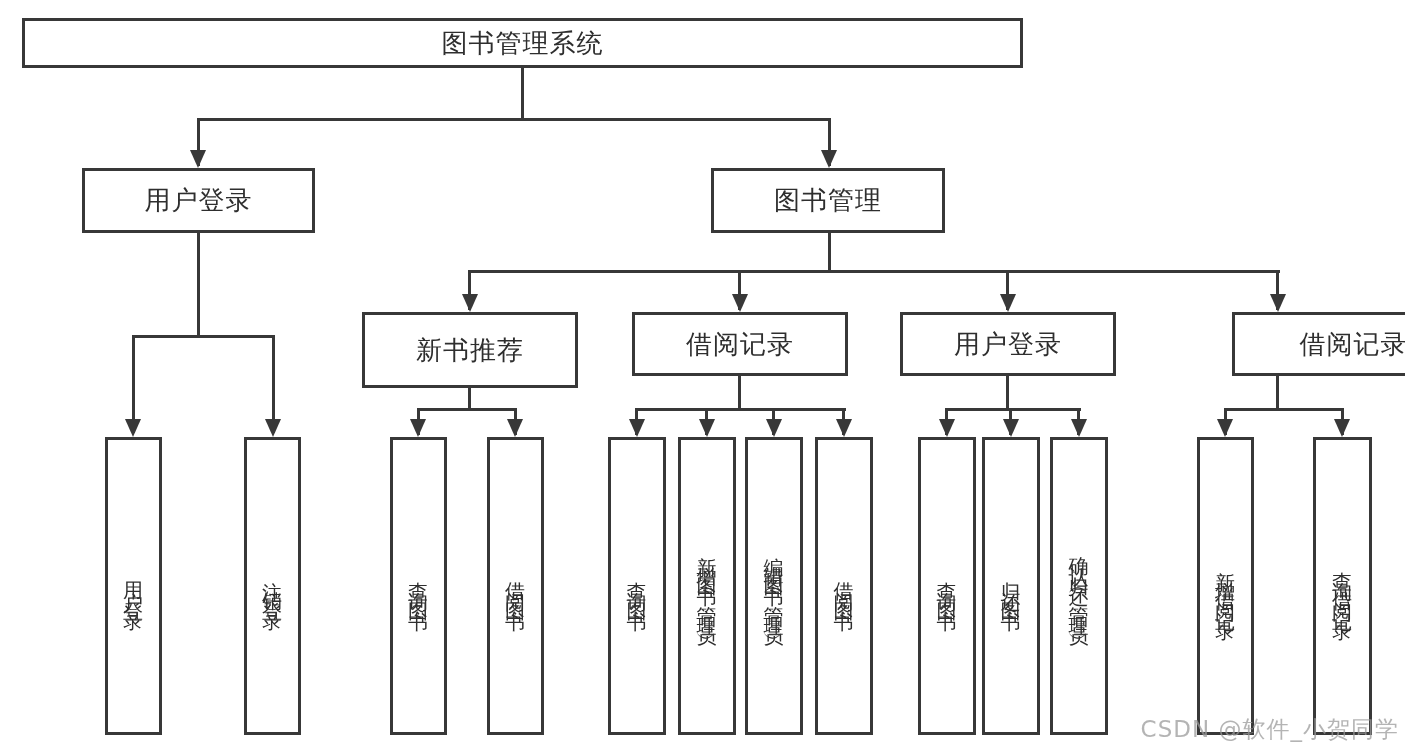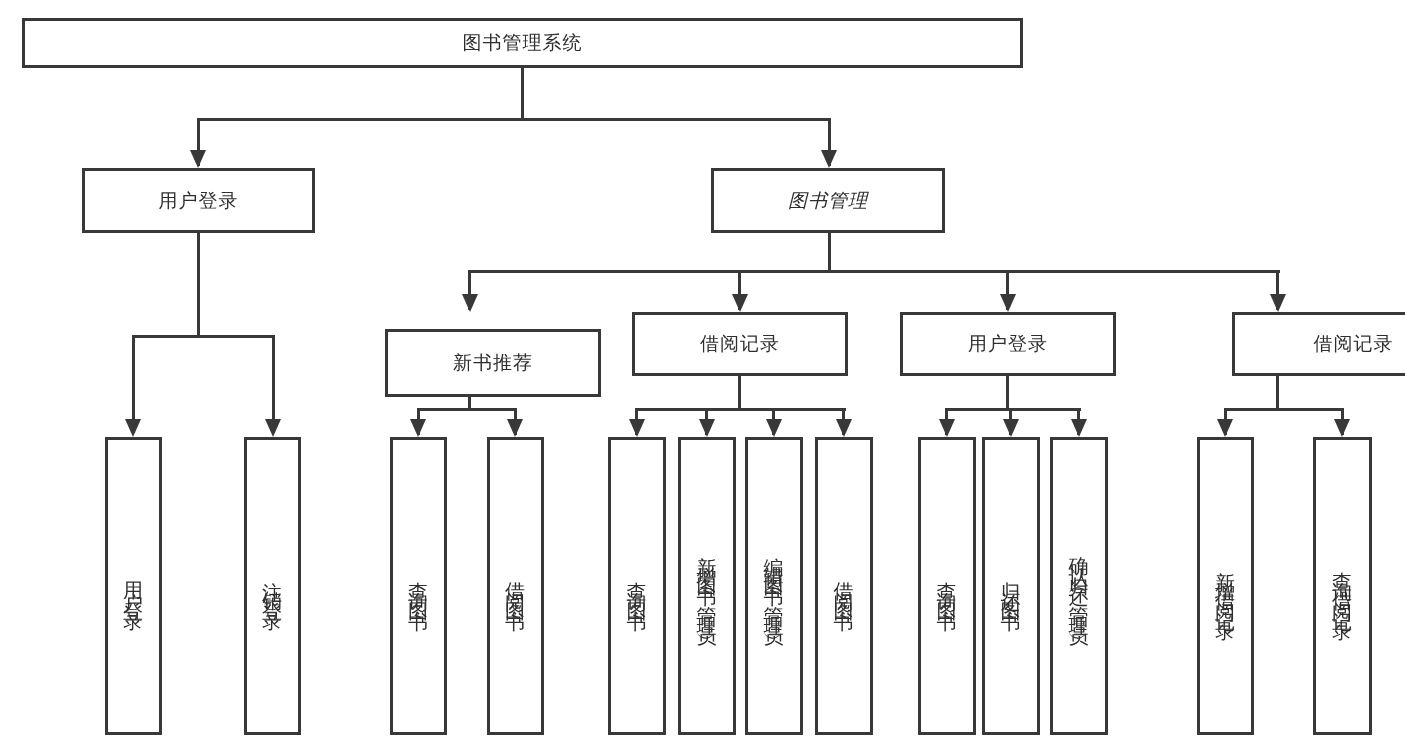--- a/index.html
+++ b/index.html
@@ -3,35 +3,35 @@
 <meta charset="utf-8">
 <style>
   html,body{margin:0;padding:0;background:#ffffff;}
   #canvas{
     position:relative;width:1405px;height:747px;background:#ffffff;overflow:hidden;
     font-family:"DejaVu Sans","Liberation Sans",sans-serif;color:#2e2e2e;
   }
   .node{
     position:absolute;box-sizing:border-box;background:#ffffff;
     border:3px solid #383838;display:flex;align-items:center;justify-content:center;
-    font-size:19px;letter-spacing:1px;color:#2e2e2e;z-index:2;
+    font-size:26px;letter-spacing:1px;color:#2e2e2e;z-index:2;
   }
   .node-v{
     writing-mode:vertical-rl;text-orientation:mixed;
     font-size:20px;letter-spacing:10px;line-height:1.0;
   }
   .ln{position:absolute;background:#383838;z-index:1;}
   .ah{position:absolute;width:0;height:0;z-index:1;
     border-left:8px solid transparent;border-right:8px solid transparent;
     border-top:18px solid #383838;}
   
   #n-root{left:22px;top:18px;width:1001px;height:50px;}
   #n-userlogin{left:82px;top:168px;width:233px;height:65px;}
-  #n-bookmgmt{left:711px;top:168px;width:234px;height:65px;font-style:italic;}
-  #n-newbooks{left:362px;top:329px;width:216px;height:68px;margin-left:23px;}
+  #n-bookmgmt{left:711px;top:168px;width:234px;height:65px;}
+  #n-newbooks{left:362px;top:312px;width:216px;height:76px;}
   #n-bookborrow{left:632px;top:312px;width:216px;height:64px;}
   #n-currentborrow{left:900px;top:312px;width:216px;height:64px;}
   #n-borrowrecords{left:1232px;top:312px;width:243px;height:64px;}
   .leaf{top:437px;height:298px;}
   #l-ul1{left:105px;width:57px;} #l-ul2{left:244px;width:57px;}
   #l-nb1{left:390px;width:57px;} #l-nb2{left:487px;width:57px;}
   #l-bb1{left:608px;width:58px;} #l-bb2{left:678px;width:58px;}
   #l-bb3{left:745px;width:58px;} #l-bb4{left:815px;width:58px;}
   #l-cb1{left:918px;width:58px;} #l-cb2{left:982px;width:58px;}
   #l-cb3{left:1050px;width:58px;}
@@ -121,13 +121,14 @@
   <div class="ah" style="left:939px;top:419px;"></div>
   <div class="ln" style="left:1009px;top:408px;width:3px;height:27px;"></div>
   <div class="ah" style="left:1003px;top:419px;"></div>
   <div class="ln" style="left:1077px;top:408px;width:3px;height:27px;"></div>
   <div class="ah" style="left:1071px;top:419px;"></div>
   <div class="ln" style="left:1224px;top:408px;width:3px;height:27px;"></div>
   <div class="ah" style="left:1217px;top:419px;"></div>
   <div class="ln" style="left:1341px;top:408px;width:3px;height:27px;"></div>
   <div class="ah" style="left:1334px;top:419px;"></div>
 
+  <div id="watermark">CSDN @软件_小贺同学</div>
 </div>
 
 </body></html>

